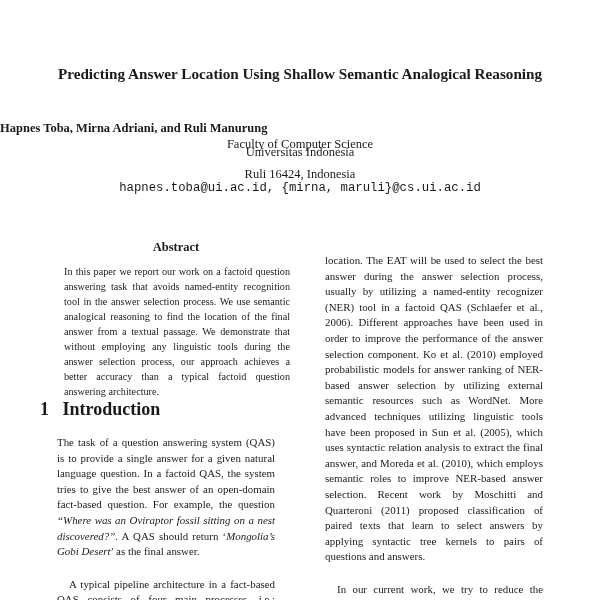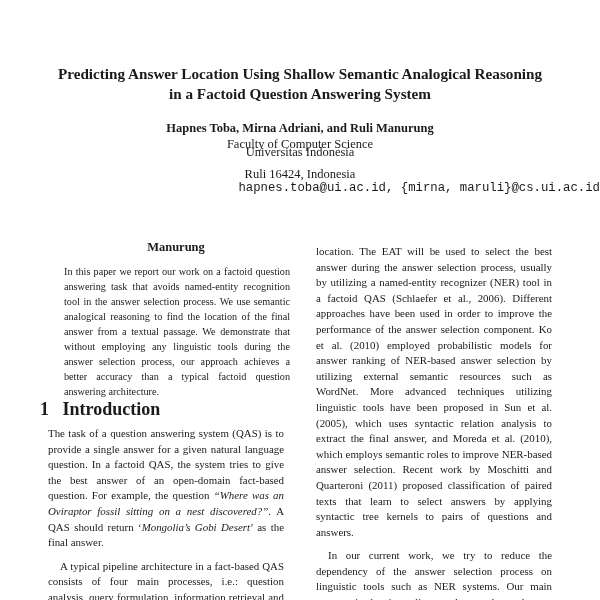--- a/index.html
+++ b/index.html
@@ -1,48 +1,47 @@
 <!DOCTYPE html>
 <html><head>
 <meta charset="utf-8">
 <style>
   html, body { margin:0; padding:0; background:#ffffff; }
   body { width:600px; height:600px; overflow:hidden; position:relative; font-family:"Liberation Serif", serif; color:#1a1a1a; }
   .title { position:absolute; top:64px; left:0; width:600px; text-align:center; font-weight:bold; font-size:15.2px; line-height:20px; }
-  .authors { position:absolute; top:120px; left:0; width:600px; text-align:center; font-weight:bold; font-size:12.5px; line-height:16px; }
+  .authors { position:absolute; top:120px; left:0; width:600px; font-weight:bold; font-size:12.5px; line-height:16px; }
   .affil { position:absolute; left:0; width:600px; text-align:center; font-size:12.5px; line-height:16px;font-family:Liberation Serif, serif; }
-  .email { position:absolute; top:180px; left:0; width:600px; text-align:right; font-family:"Liberation Mono", monospace; font-size:12.3px; line-height:16px; }
+  .email { position:absolute; top:180px; left:0; width:600px; text-align:center; font-family:"Liberation Mono", monospace; font-size:12.3px; line-height:16px; }
   .abstract-head { position:absolute; top:240px; left:60px; width:232px; text-align:center; font-weight:bold; font-size:12.5px; }
   .abstract-body { position:absolute; top:264px; left:64px; width:226px; font-size:10.2px; line-height:15px; text-align:justify; }
   .sec-head { position:absolute; top:399px; left:40px; font-weight:bold; font-size:18px; }
   .sec-num { display:inline-block; width:18px; }
   .col { position:absolute; font-size:10.9px; line-height:15.6px; text-align:justify; }
   .col-left { top:418px; left:40px; width:252px; }
   .col-right { top:236px; left:308px; width:252px; }
-  .col p { margin:8px; }
+  .col p { margin:17px; }
   .col p.indent { text-indent:12px; }
   .col p.gap { margin-top:6px; }
   em { font-style:italic; }
 </style>
 </head>
 <body>
 
 <div>
   <div class="title">
     <div>Predicting Answer Location Using Shallow Semantic Analogical Reasoning</div>
-    <div>in a Factoid Question Answering System</div>
   </div>
 
   <div class="authors">Hapnes Toba, Mirna Adriani, and Ruli Manurung</div>
   <div class="affil" style="top:136px">Faculty of Computer Science</div>
   <div class="affil" style="top:144px">Universitas Indonesia</div>
   <div class="affil" style="top:166px">Ruli 16424, Indonesia</div>
   <div class="email">hapnes.toba@ui.ac.id, {mirna, maruli}@cs.ui.ac.id</div>
 
-  <div class="abstract-head">Manurung</div>
+  <div class="abstract-head">Abstract</div>
   <div class="abstract-body">In this paper we report our work on a factoid question answering task that avoids named-entity recognition tool in the answer selection process. We use semantic analogical reasoning to find the location of the final answer from a textual passage. We demonstrate that without employing any linguistic tools during the answer selection process, our approach achieves a better accuracy than a typical factoid question answering architecture.</div>
 
   <div class="sec-head">
     <span class="sec-num">1</span>
     <span>Introduction</span>
   </div>
 
   <div class="col col-left">
     <p><span>The task of a question answering system (QAS) is to provide a single answer for a given natural language question. In a factoid QAS, the system tries to give the best answer of an open-domain fact-based question. For example, the question </span><em>“Where was an Oviraptor fossil sitting on a nest discovered?”</em><span>. A QAS should return ‘</span><em>Mongolia’s Gobi Desert</em><span>’ as the final answer.</span></p>
     <p class="indent">A typical pipeline architecture in a fact-based QAS consists of four main processes, i.e.: question analysis, query formulation, information retrieval and answer selection. The main source of complexity in a QAS lies in the question analysis and answer selection process rather than in the information re-</p>

